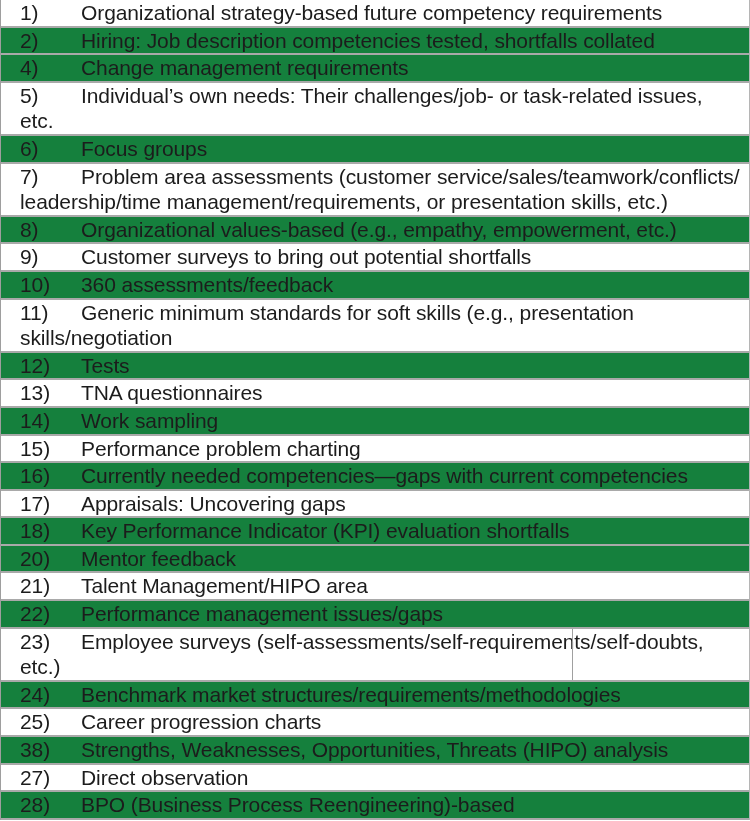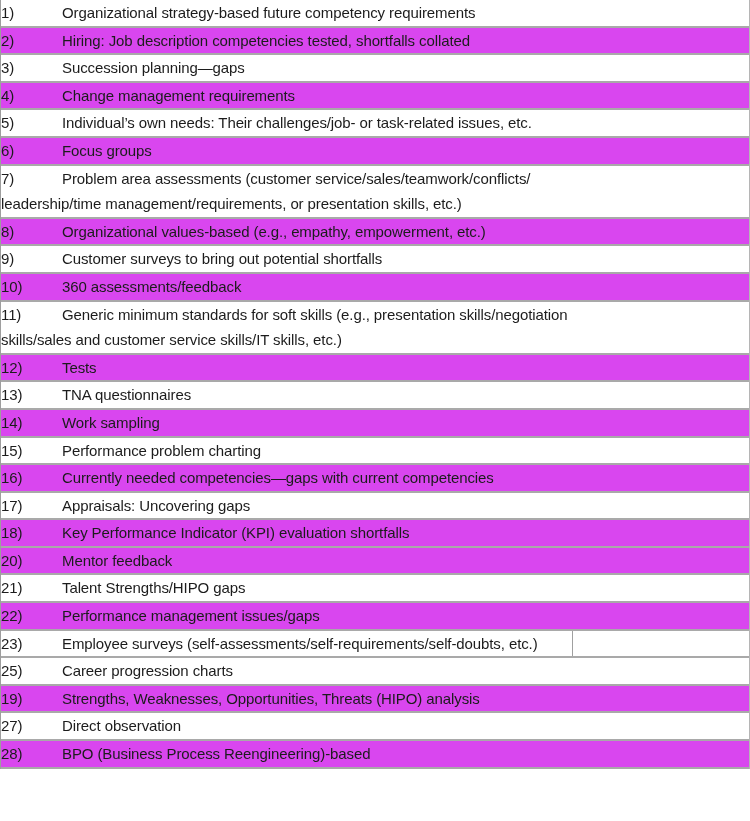--- a/index.html
+++ b/index.html
@@ -21,29 +21,29 @@
       top: 0;
       width: 750px;
       border-left: 1px solid #9e9e9e;
       border-right: 1px solid #b5b5b5;
       box-sizing: border-box;
     }
     .row {
       position: relative;
       box-sizing: border-box;
       border-bottom: 2px solid #a9a9a9;
-      font-size: 15px;
+      font-size: 21px;
       line-height: 25.6px;
-      padding-left: 0;
+      padding-left: 19px;
       padding-right: 8px;
       white-space: normal;
       letter-spacing: -0.1px;
     }
     .row.shaded {
-      background: #d946ef;
+      background: #15803d;
     }
     .num {
       display: inline-block;
       width: 61px;
     }
     .txt {
       display: inline;
     }
     .row .cursor-line {
       position: absolute;
@@ -55,63 +55,63 @@
   </style>
 </head>
 <body>
 
 <div class="table">
 
   <div class="row"><span class="num">1)</span><span class="txt">Organizational strategy-based future competency requirements</span></div>
 
   <div class="row shaded"><span class="num">2)</span><span class="txt">Hiring: Job description competencies tested, shortfalls collated</span></div>
 
-  <div class="row"><span class="num">3)</span><span class="txt">Succession planning—gaps</span></div>
 
   <div class="row shaded"><span class="num">4)</span><span class="txt">Change management requirements</span></div>
 
   <div class="row"><span class="num">5)</span><span class="txt">Individual’s own needs: Their challenges/job- or task-related issues, etc.</span></div>
 
   <div class="row shaded"><span class="num">6)</span><span class="txt">Focus groups</span></div>
 
   <div class="row"><span class="num">7)</span><span class="txt">Problem area assessments (customer service/sales/teamwork/conflicts/</span><br><span class="txt">leadership/time management/requirements, or presentation skills, etc.)</span></div>
 
   <div class="row shaded"><span class="num">8)</span><span class="txt">Organizational values-based (e.g., empathy, empowerment, etc.)</span></div>
 
   <div class="row"><span class="num">9)</span><span class="txt">Customer surveys to bring out potential shortfalls</span></div>
 
   <div class="row shaded"><span class="num">10)</span><span class="txt">360 assessments/feedback</span></div>
 
-  <div class="row"><span class="num">11)</span><span class="txt">Generic minimum standards for soft skills (e.g., presentation skills/negotiation</span><br><span class="txt">skills/sales and customer service skills/IT skills, etc.)</span></div>
+  <div class="row"><span class="num">11)</span><span class="txt">Generic minimum standards for soft skills (e.g., presentation skills/negotiation</span><br></div>
 
   <div class="row shaded"><span class="num">12)</span><span class="txt">Tests</span></div>
 
   <div class="row"><span class="num">13)</span><span class="txt">TNA questionnaires</span></div>
 
   <div class="row shaded"><span class="num">14)</span><span class="txt">Work sampling</span></div>
 
   <div class="row"><span class="num">15)</span><span class="txt">Performance problem charting</span></div>
 
   <div class="row shaded"><span class="num">16)</span><span class="txt">Currently needed competencies—gaps with current competencies</span></div>
 
   <div class="row"><span class="num">17)</span><span class="txt">Appraisals: Uncovering gaps</span></div>
 
   <div class="row shaded"><span class="num">18)</span><span class="txt">Key Performance Indicator (KPI) evaluation shortfalls</span></div>
 
 
   <div class="row shaded"><span class="num">20)</span><span class="txt">Mentor feedback</span></div>
 
-  <div class="row"><span class="num">21)</span><span class="txt">Talent Strengths/HIPO gaps</span></div>
+  <div class="row"><span class="num">21)</span><span class="txt">Talent Management/HIPO area</span></div>
 
   <div class="row shaded"><span class="num">22)</span><span class="txt">Performance management issues/gaps</span></div>
 
   <div class="row"><span class="num">23)</span><span class="txt">Employee surveys (self-assessments/self-requirements/self-doubts, etc.)</span><span class="cursor-line" style="left:571px;"></span></div>
 
+  <div class="row shaded"><span class="num">24)</span><span class="txt">Benchmark market structures/requirements/methodologies</span></div>
 
   <div class="row"><span class="num">25)</span><span class="txt">Career progression charts</span></div>
 
-  <div class="row shaded"><span class="num">19)</span><span class="txt">Strengths, Weaknesses, Opportunities, Threats (HIPO) analysis</span></div>
+  <div class="row shaded"><span class="num">38)</span><span class="txt">Strengths, Weaknesses, Opportunities, Threats (HIPO) analysis</span></div>
 
   <div class="row"><span class="num">27)</span><span class="txt">Direct observation</span></div>
 
   <div class="row shaded"><span class="num">28)</span><span class="txt">BPO (Business Process Reengineering)-based</span></div>
 
 </div>
 
 </body></html>

